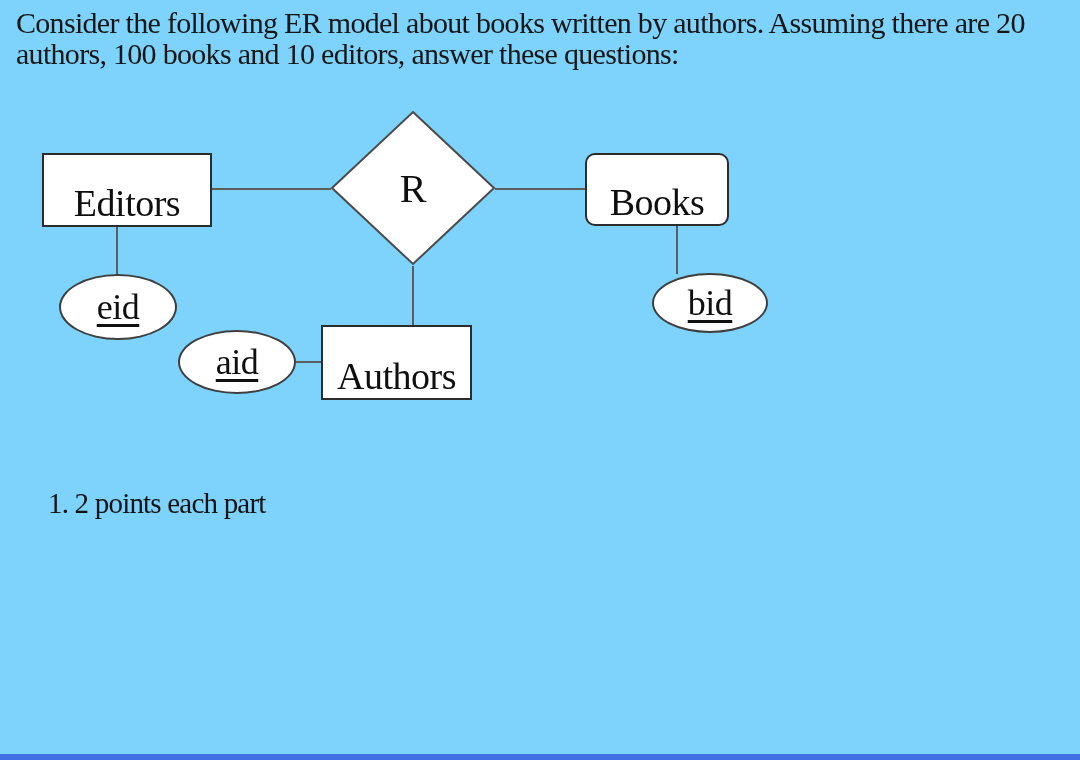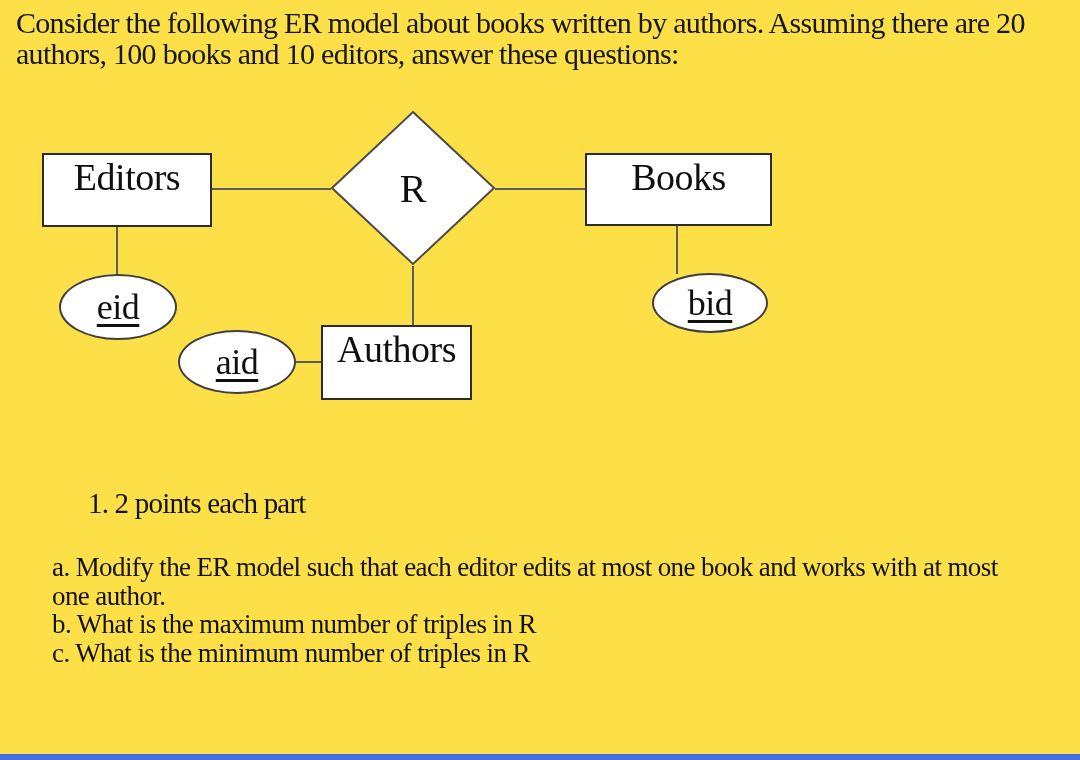--- a/index.html
+++ b/index.html
@@ -1,50 +1,50 @@
 <!DOCTYPE html>
 <html><head>
 <meta charset="utf-8">
 <style>
   html,body{margin:0;padding:0;background:#ffffff;}
   .page{
-    position:relative;width:1080px;height:760px;background:#fde047;overflow:hidden;
+    position:relative;width:1080px;height:760px;background:#7dd3fc;overflow:hidden;
     font-family:"Liberation Serif","DejaVu Serif",serif;color:#151515;
   }
   
   .intro{
     position:absolute;left:16px;top:7px;width:1056px;
     font-size:30px;line-height:31px;letter-spacing:-0.7px;color:#161616;
   }
   
   .diagram{position:absolute;left:0;top:0;width:1080px;height:470px;}
   .connector{position:absolute;background:#5d5d5d;}
   .entity{
     position:absolute;box-sizing:border-box;border:2px solid #2c2c2c;background:#fff;
-    display:flex;align-items:flex-start;justify-content:center;
+    display:flex;align-items:flex-end;justify-content:center;
     font-size:38px;letter-spacing:-0.5px;color:#0f0f0f;z-index:2;
   }
   .ellipse{
     position:absolute;box-sizing:border-box;border:2px solid #3f3f3f;border-radius:50%;
     background:#fff;display:flex;align-items:center;justify-content:center;z-index:2;
   }
   .ellipse span{
     font-size:36px;letter-spacing:-0.5px;color:#101010;
     text-decoration:underline;text-decoration-thickness:2.5px;text-underline-offset:5px;
   }
   .diamond-svg{position:absolute;left:329px;top:109px;z-index:1;}
   .diamond-label{
     position:absolute;left:329px;top:109px;width:168px;height:158px;
     display:flex;align-items:center;justify-content:center;
     font-size:40px;color:#0f0f0f;z-index:2;
   }
   
   .q-heading{
     position:absolute;left:48px;top:488px;
-    font-size:29px;letter-spacing:-0.8px;line-height:30px;color:#121212;margin-left:40px;
+    font-size:29px;letter-spacing:-0.8px;line-height:30px;color:#121212;
   }
   .q-lines{
     position:absolute;left:52px;top:553px;width:1010px;
     font-size:27px;letter-spacing:-0.6px;line-height:28.5px;color:#121212;
   }
   
   .bottom-bar{position:absolute;left:0;top:754px;width:1080px;height:6px;background:#4170e2;}
 </style>
 </head>
 <body>
@@ -66,43 +66,37 @@
     <div class="connector" style="left:296px;top:361px;width:26px;height:2px;"></div>
 
     <svg class="diamond-svg" width="168" height="158" viewBox="0 0 168 158">
       <polygon points="84,3 165,79 84,155 3,79" fill="#ffffff" stroke="#4a4a4a" stroke-width="2"></polygon>
     </svg>
     <div class="diamond-label">R</div>
 
     <div class="entity" style="left:42px;top:153px;width:170px;height:74px;">
       <span>Editors</span>
     </div>
-    <div class="entity" style="left:585px;top:153px;width:187px;height:73px;">
+    <div class="entity" style="left:585px;top:153px;width:144px;height:73px;border-radius:10px;">
       <span>Books</span>
     </div>
     <div class="entity" style="left:321px;top:325px;width:151px;height:75px;">
       <span>Authors</span>
     </div>
 
     <div class="ellipse" style="left:59px;top:274px;width:118px;height:66px;text-align:center;">
       <span>eid</span>
     </div>
     <div class="ellipse" style="left:652px;top:273px;width:116px;height:60px;">
       <span>bid</span>
     </div>
     <div class="ellipse" style="left:178px;top:330px;width:118px;height:64px;">
       <span>aid</span>
     </div>
 
   </div>
 
   <div class="q-heading">1. 2 points each part</div>
 
-  <div class="q-lines">
-    <div>a. Modify the ER model such that each editor edits at most one book and works with at most</div>
-    <div>one author.</div>
-    <div>b. What is the maximum number of triples in R</div>
-    <div>c. What is the minimum number of triples in R</div>
-  </div>
 
   <div class="bottom-bar" style="background: rgb(65, 112, 226);"></div>
 
 </div>
 
 </body></html>

